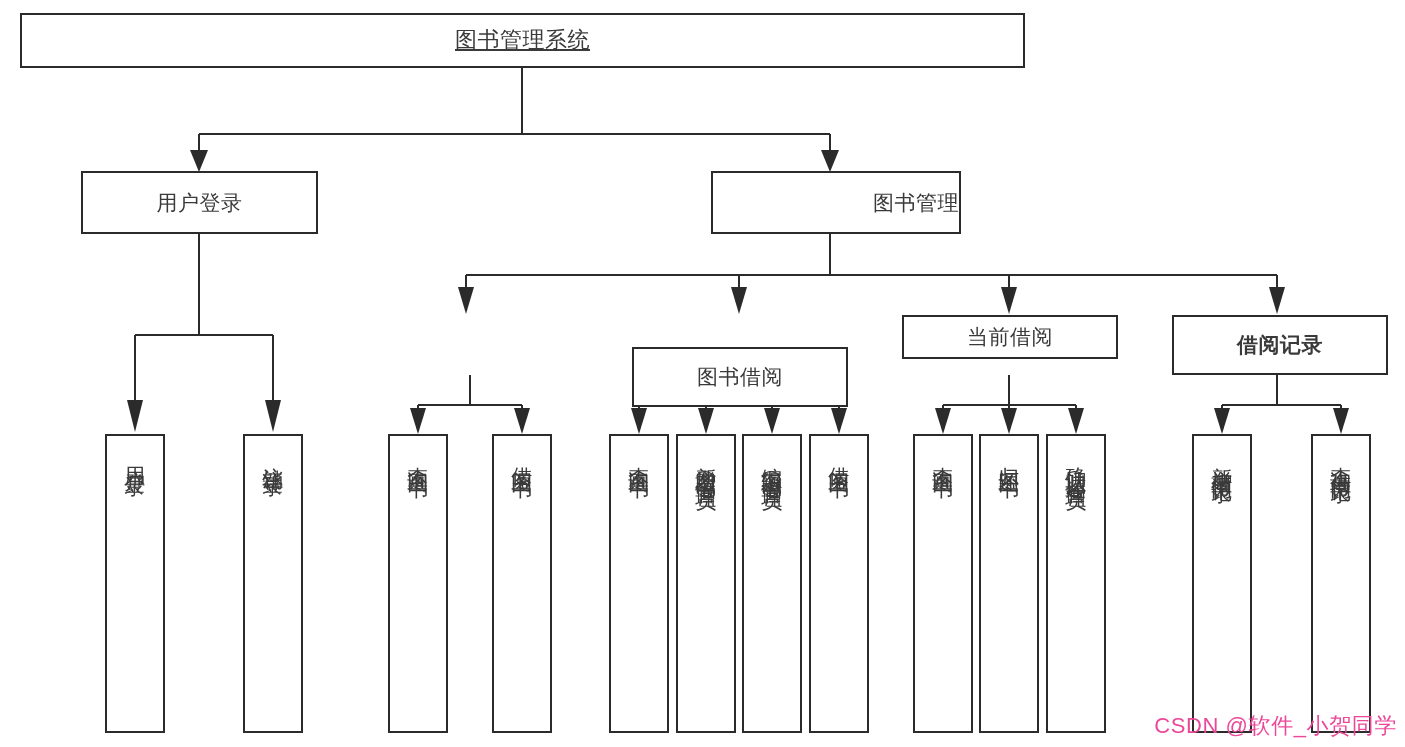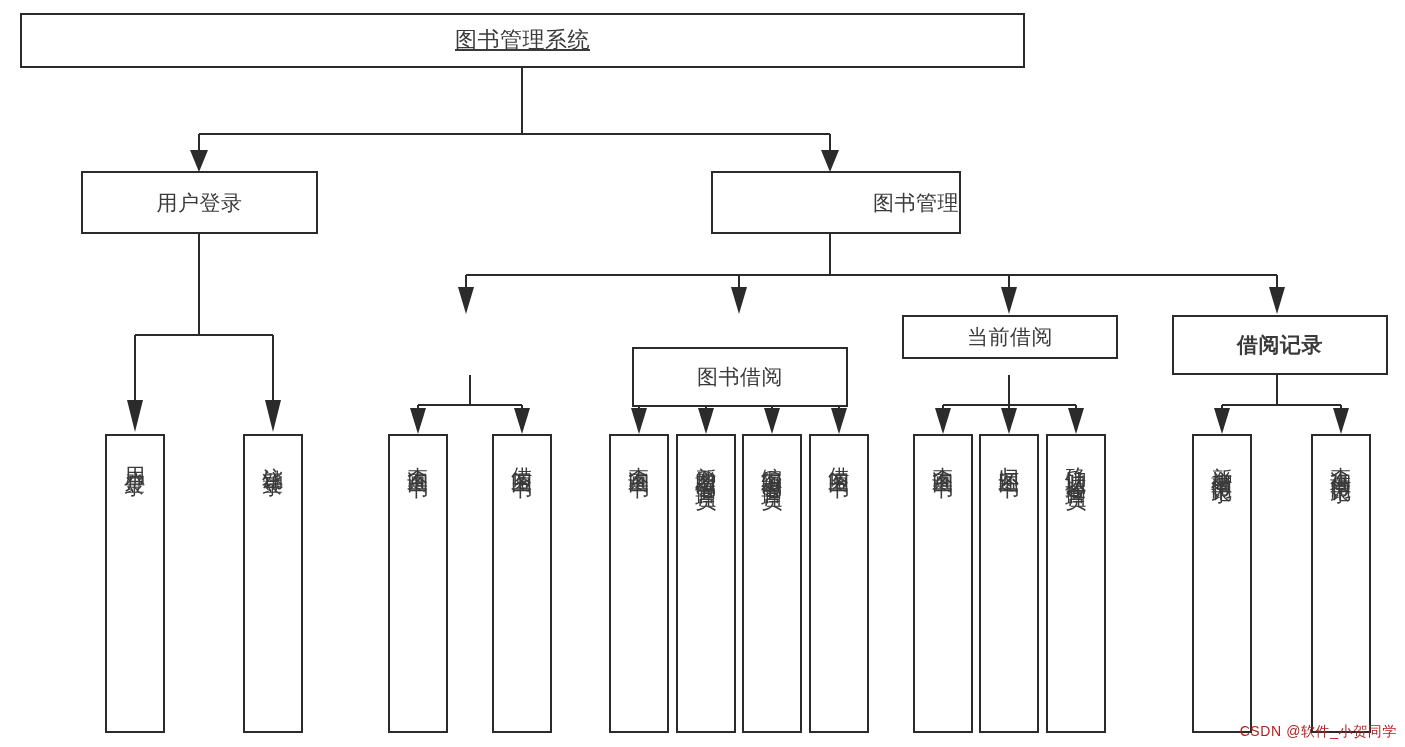--- a/index.html
+++ b/index.html
@@ -69,22 +69,22 @@
     text-orientation: upright;
     font-size: 21px;
     letter-spacing: 3.5px;
     white-space: pre;
   }
   
   #watermark {
     position: absolute;
     right: 8px;
     bottom: 6px;
-    font-size: 14px;
-    color: #b91c1c;
+    font-size: 22px;
+    color: #ec4899;
     letter-spacing: 0.6px;
     white-space: nowrap;
   }
 </style>
 </head>
 <body>
 
 <div id="canvas">
 
   <svg id="wires" viewBox="0 0 1405 747" width="1405" height="747" xmlns="http://www.w3.org/2000/svg">

